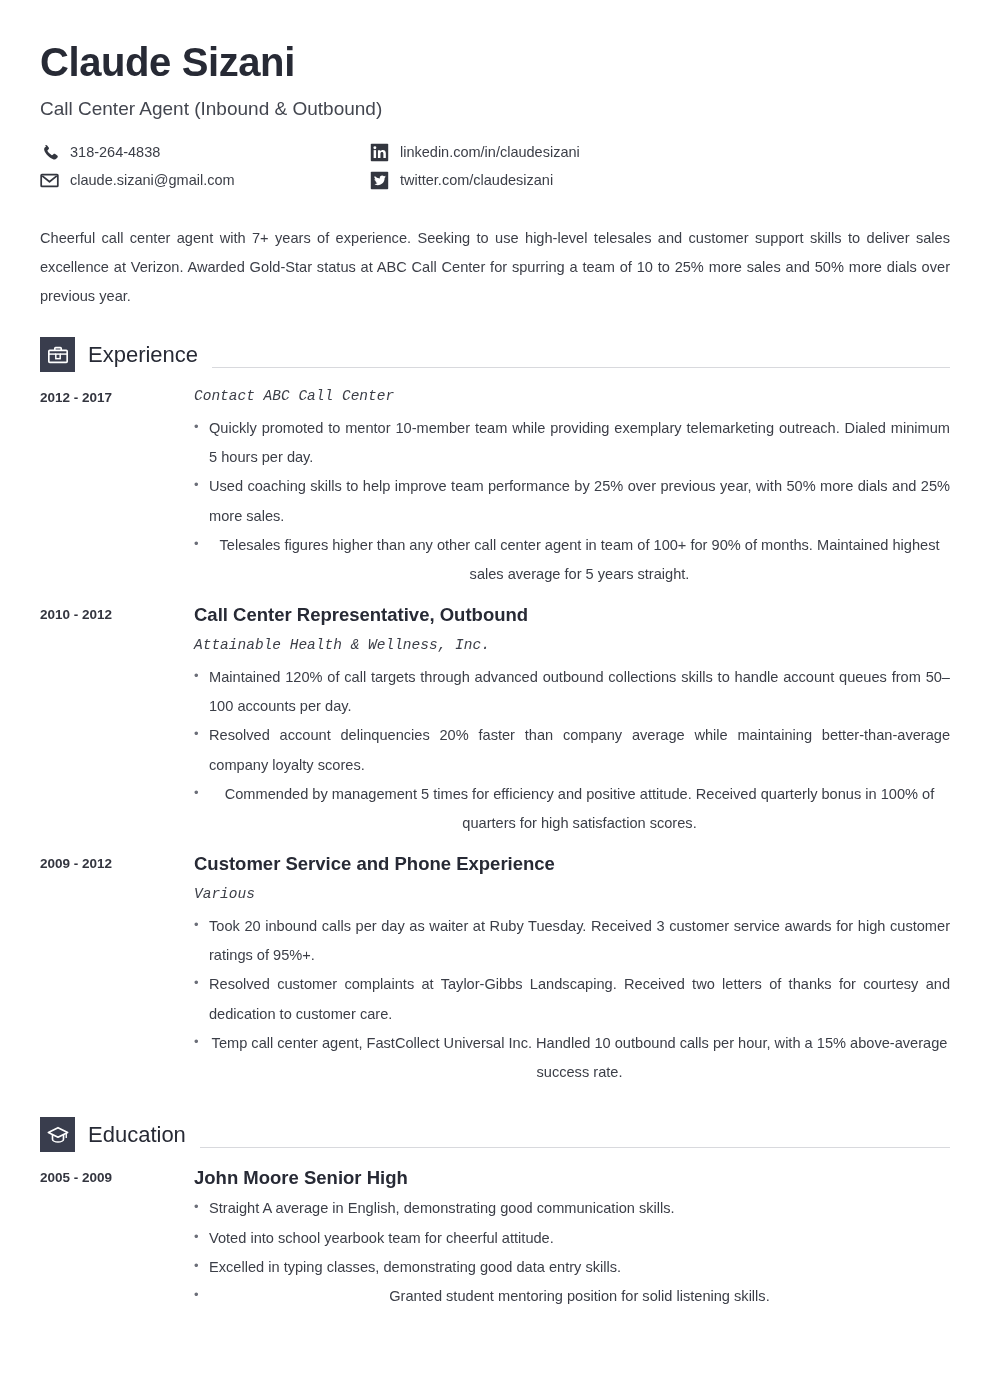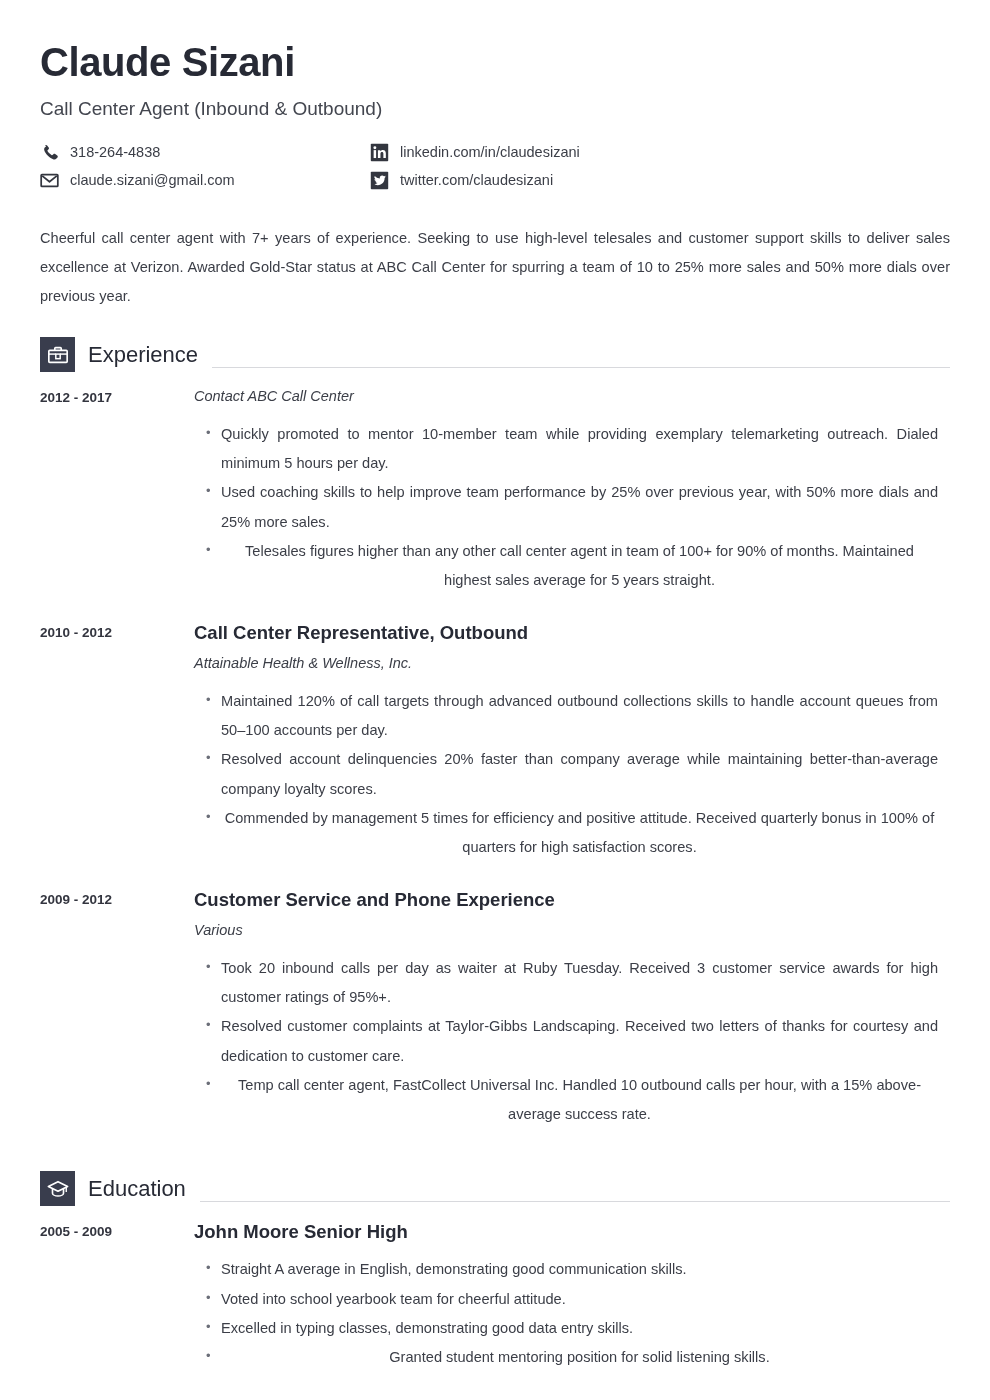--- a/index.html
+++ b/index.html
@@ -113,24 +113,25 @@
     color: #272a35;
     margin: 0 0 9px 0;
     line-height: 1.25;
   }
   .entry-org {
     font-size: 14.5px;
     font-style: italic;
     color: #3b3e47;
     margin: 0 0 6px 0;
     line-height: 1.5;
+    font-family: Liberation Mono, monospace;
   }
   ul.bullets {
     list-style: none;
-    margin: 12px;
+    margin: 0;
     padding: 0;
   }
   ul.bullets li {
     position: relative;
     padding-left: 15px;
     font-size: 14.6px;
     line-height: 2.0;
     color: #3b3e47;
     text-align: justify;
   }

